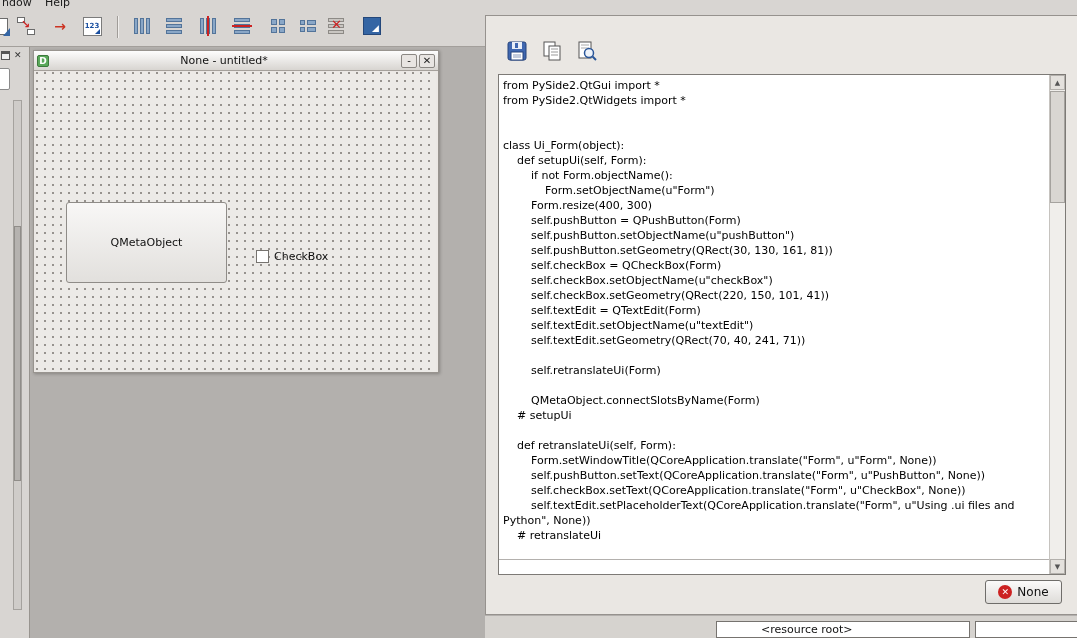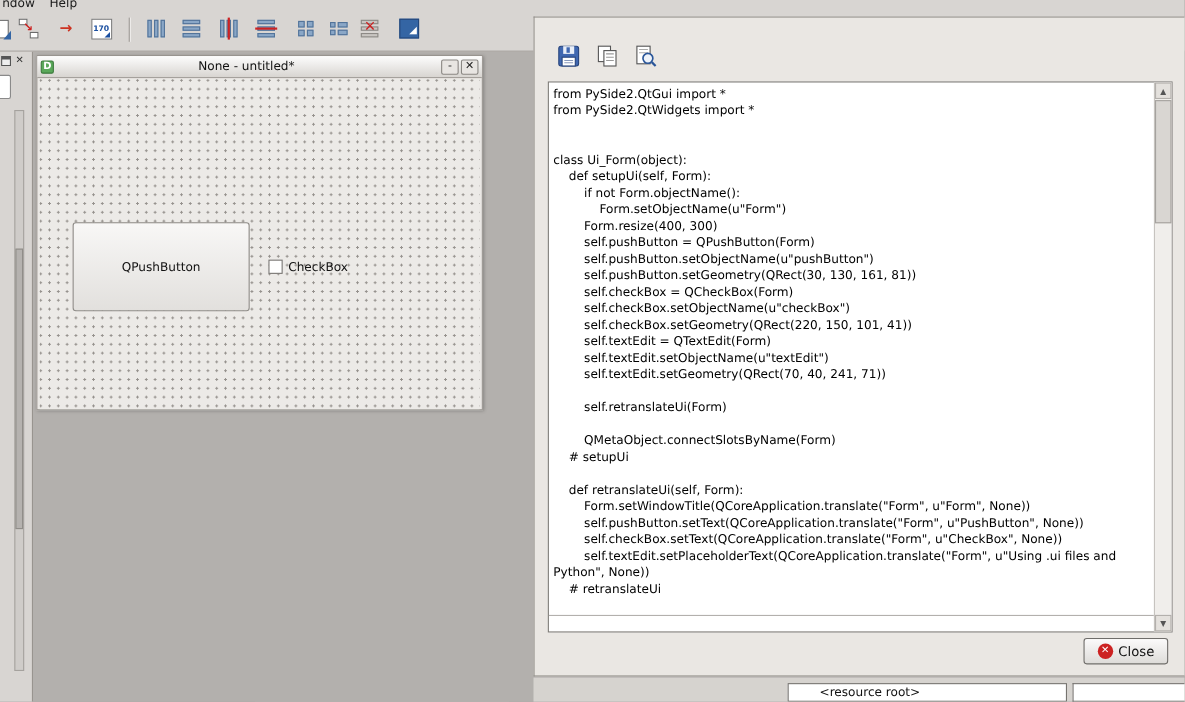--- a/index.html
+++ b/index.html
@@ -64,41 +64,41 @@
 
   .textedit-wrap { position:absolute; left:70px; top:40px; width:241px; height:71px; }
   .textedit { width:100%; height:100%; background:#fff; border:1px solid #9a9690; resize:none; font-family:"DejaVu Sans","Liberation Sans",sans-serif; font-size:11px; padding:3px 4px; }
   .textedit::placeholder { color:#9b9b9b; opacity:1; }
   .handle { position:absolute; width:7px; height:7px; background:#1d3a70; }
   .h-tl { left:-4px; top:-4px; } .h-tm { left:calc(50% - 4px); top:-4px; } .h-tr { right:-4px; top:-4px; }
   .h-ml { left:-4px; top:calc(50% - 4px); } .h-mr { right:-4px; top:calc(50% - 4px); }
   .h-bl { left:-4px; bottom:-4px; } .h-bm { left:calc(50% - 4px); bottom:-4px; } .h-br { right:-4px; bottom:-4px; }
 
   .pushbutton { position:absolute; left:30px; top:130px; width:161px; height:81px; background:linear-gradient(#f8f7f6,#e2e0dd); border:1px solid #8f8c88; border-radius:3px; font-size:11px; color:#111; display:flex; align-items:center; justify-content:center; }
-  .checkbox-wrap { position:absolute; left:208px; top:150px; width:101px; height:41px; display:flex; align-items:center; gap:5px; }
+  .checkbox-wrap { position:absolute; left:220px; top:150px; width:101px; height:41px; display:flex; align-items:flex-end; gap:5px; }
   .checkbox-box { width:13px; height:13px; background:#fff; border:1px solid #76736f; }
   .checkbox-label { font-size:11px; color:#111; }
 
   
   .code-dialog { position:absolute; left:485px; top:15px; width:592px; height:600px; background:#eae7e3; border:1px solid #96928e; border-right:none; z-index:10; }
   .cd-toolbar { position:absolute; left:18px; top:22px; display:flex; gap:9px; }
   .cd-ico { width:26px; height:26px; display:flex; align-items:center; justify-content:center; }
   .code-box { position:absolute; left:12px; top:58px; width:568px; height:501px; background:#fff; border:1px solid #7d7a76; }
   .code-text { position:absolute; left:4px; top:3px; width:546px; bottom:16px; overflow:hidden; font-family:"DejaVu Sans","Liberation Sans",sans-serif; font-size:11px; line-height:15px; color:#000; white-space:pre-wrap; word-wrap:break-word; }
   .code-hline { position:absolute; left:0; right:16px; bottom:14px; border-top:1px solid #b3b0ad; }
   .vscroll { position:absolute; top:0; right:0; width:16px; height:100%; background:#f0eeeb; border-left:1px solid #c6c3bf; }
   .sc-btn { position:absolute; left:0; width:15px; height:15px; font-size:7px; color:#555; text-align:center; line-height:15px; background:#e4e1dd; border:1px solid #b3b0ac; }
   .sc-up { top:0; } .sc-down { bottom:0; }
   .sc-thumb { position:absolute; left:0; top:16px; width:15px; height:112px; background:#d9d6d2; border:1px solid #a5a29e; }
   .close-btn { position:absolute; right:15px; bottom:10px; width:77px; height:24px; background:linear-gradient(#fbfafa,#dedcd9); border:1px solid #6f6d6a; border-radius:3px; display:flex; align-items:center; justify-content:center; gap:5px; font-size:12px; color:#111; cursor:default; }
   .close-ico { width:14px; height:14px; border-radius:50%; background:#cc2222; color:#fff; font-size:9px; font-weight:bold; line-height:14px; text-align:center; }
 
   
   .bottom-strip { position:absolute; left:485px; top:616px; width:592px; height:22px; background:#d6d3cf; z-index:9; }
-  .res-box { position:absolute; left:716px; top:621px; width:254px; height:17px; background:#fff; border:1px solid #76736f; z-index:11; font-size:11px; line-height:15px; padding-left:28px; color:#111; overflow:hidden; }
+  .res-box { position:absolute; left:716px; top:621px; width:254px; height:17px; background:#fff; border:1px solid #76736f; z-index:11; font-size:11px; line-height:15px; padding-left:44px; color:#111; overflow:hidden; }
   .res-box2 { position:absolute; left:975px; top:621px; width:102px; height:17px; background:#fff; border:1px solid #76736f; border-right:none; z-index:11; }
 </style>
 </head>
 <body>
 
 <div class="screen">
 
   <div class="chrome-top">
     <div class="menubar">
       <span class="menu-item menu-window">ndow</span>
@@ -112,21 +112,21 @@
       <div class="ss-box">
         <span class="ss-a"></span>
         <span class="ss-arrow">↘</span>
         <span class="ss-b"></span>
       </div>
     </div>
     <div class="tbi" style="left:48px">
         <span class="buddy-arrow">→</span>
       </div>
     <div class="tbi" style="left:80px">
-        <div class="tab-order-box">170</div>
+        <div class="tab-order-box">123</div>
       </div>
 
     <div class="tb-sep"></div>
 
     <div class="tbi" style="left:130px">
       <div class="bars-h">
           <div class="vbar"></div>
           <div class="vbar"></div>
           <div class="vbar"></div>
         </div>
@@ -198,21 +198,21 @@
     <div class="form-window">
       <div class="form-titlebar">
         <span class="form-ico-d">D</span>
         <span class="form-title">None - untitled*</span>
         <span class="cap-btn">-</span>
         <span class="cap-btn cap-close">✕</span>
       </div>
       <div class="form-canvas">
 
 
-        <div class="pushbutton">QPushButton</div>
+        <div class="pushbutton">QMetaObject</div>
 
         <div class="checkbox-wrap">
           <span class="checkbox-box"></span>
           <span class="checkbox-label">CheckBox</span>
         </div>
 
       </div>
     </div>
   </div>
 
@@ -282,21 +282,21 @@
       <div class="code-hline"></div>
       <div class="vscroll">
         <div class="sc-btn sc-up">▲</div>
         <div class="sc-thumb"></div>
         <div class="sc-btn sc-down">▼</div>
       </div>
     </div>
 
     <div class="close-btn">
       <span class="close-ico">✕</span>
-      <span>Close</span>
+      <span>None</span>
     </div>
   </div>
 
   <div class="bottom-strip"></div>
   <div class="res-box">&lt;resource root&gt;</div>
   <div class="res-box2"></div>
 
 </div>
 
 </body></html>

